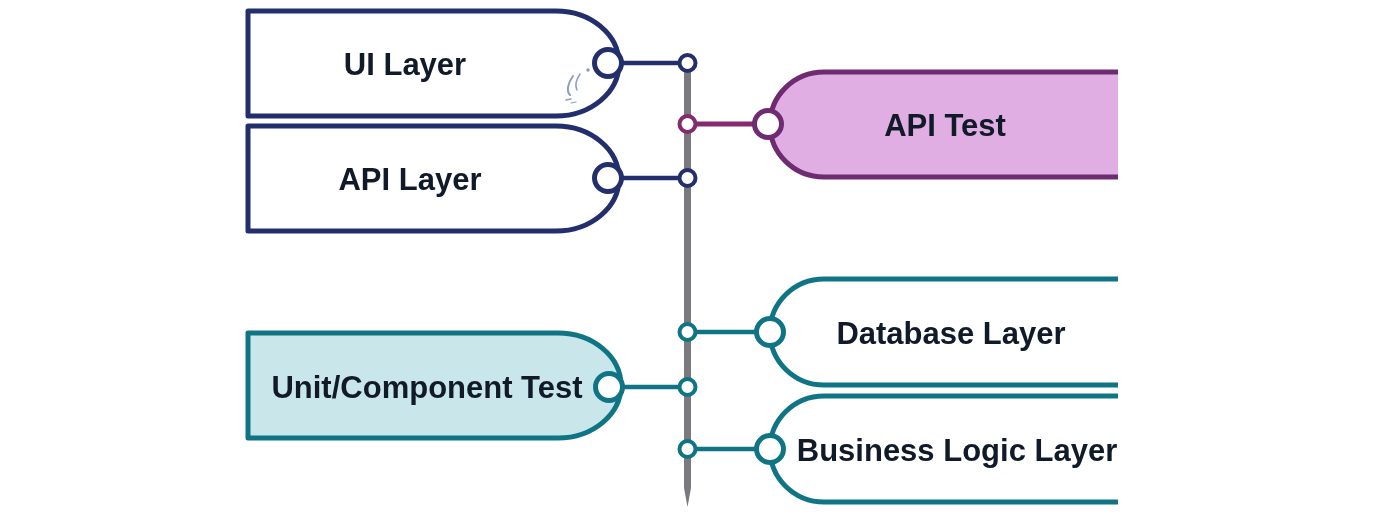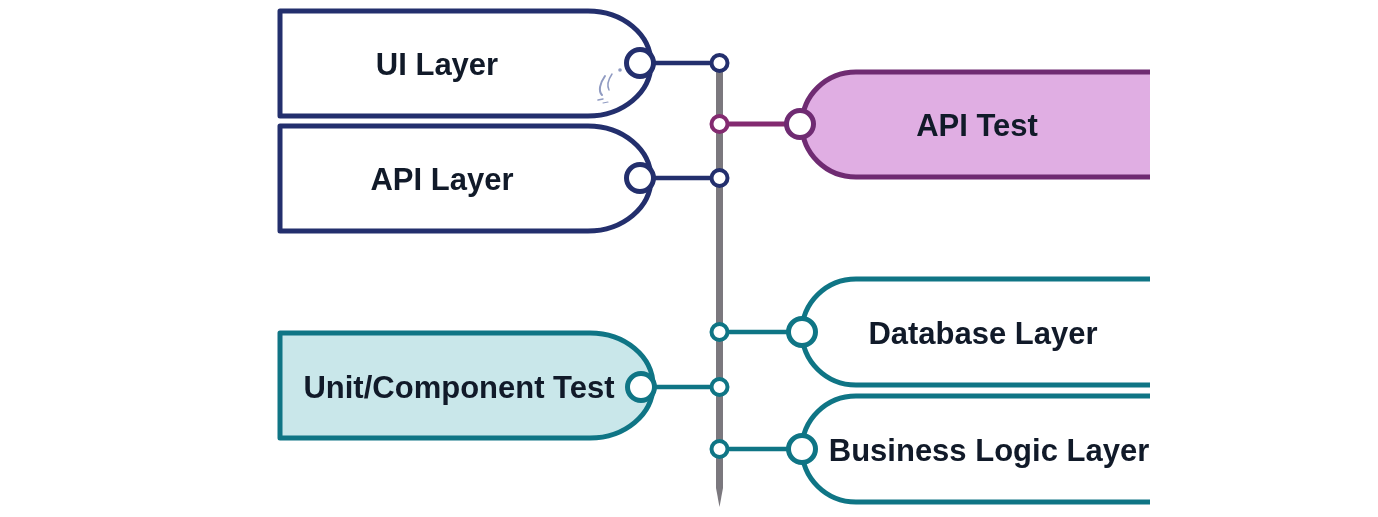--- a/index.html
+++ b/index.html
@@ -3,21 +3,21 @@
 <meta charset="utf-8">
 <style>
   :root{
     --navy:#232f6d; --teal:#0f7585; --purple:#6f2b72; --magenta:#832a70;
     --pink:#e0aee3; --cyan:#c9e7ea; --gray:#7b787e; --ink:#6b79ae;
     --text:#111a29; --bg:#ffffff;
   }
   html,body{margin:0;padding:0;background:var(--bg);}
   .stage{
     position:relative;width:1118px;height:517px;background:var(--bg);
-    overflow:hidden;font-family:"Liberation Sans",sans-serif;margin-left:32px;
+    overflow:hidden;font-family:"Liberation Sans",sans-serif;
   }
   svg{display:block;}
   .node-label{
     font-family:"Liberation Sans",sans-serif;
     fill:var(--text);
     text-anchor:middle;
     dominant-baseline:central;
   }
   .w600{font-weight:600;font-size:31px;}
   .w700{font-weight:700;font-size:31px;}

